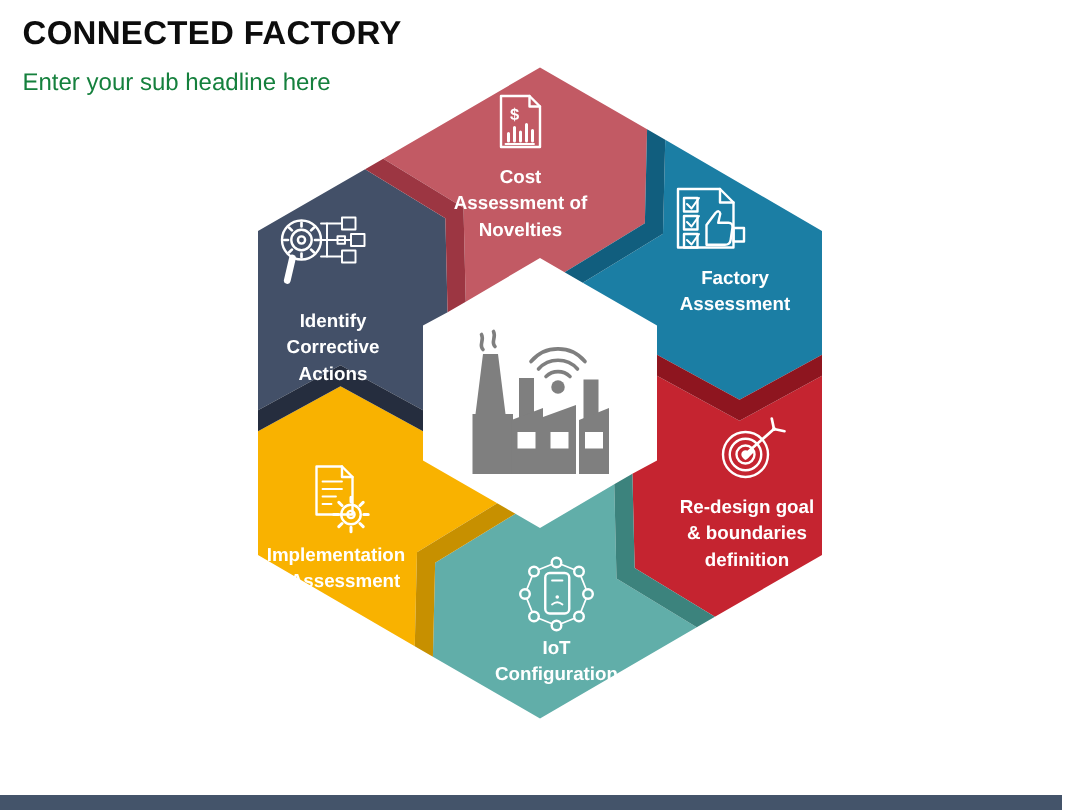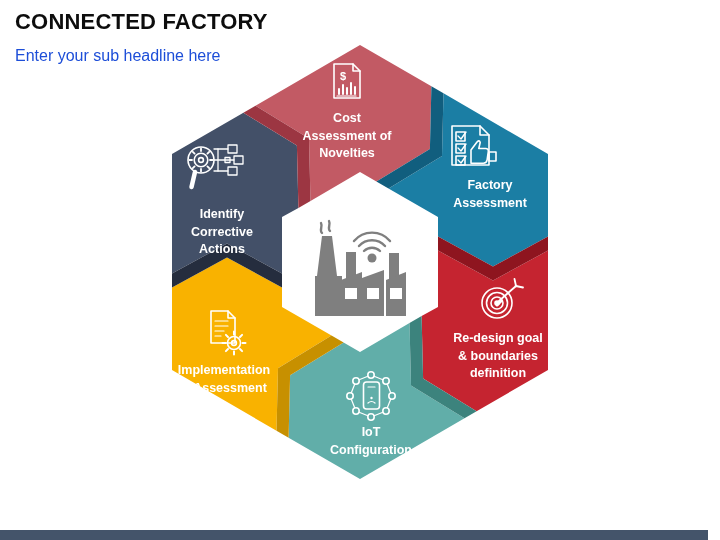--- a/index.html
+++ b/index.html
@@ -5,21 +5,21 @@
   html,body{margin:0;padding:0;background:#ffffff;}
   .slide{
     position:relative;width:708px;height:540px;background:#ffffff;overflow:hidden;
     font-family:"Liberation Sans",sans-serif;
   }
   .title{
     position:absolute;left:15px;top:9px;font-size:22px;font-weight:700;color:#0d0d0d;
     letter-spacing:.2px;white-space:nowrap;
   }
   .subtitle{
-    position:absolute;left:15px;top:47px;font-size:16px;font-weight:400;color:#1d4ed8;
+    position:absolute;left:15px;top:47px;font-size:16px;font-weight:400;color:#15803d;
     white-space:nowrap;
   }
   svg{position:absolute;left:0;top:0;}
   .seg-label{
     fill:#ffffff;font-family:"Liberation Sans",sans-serif;font-weight:700;font-size:12.5px;
     text-anchor:middle;
   }
   .icon{stroke:#ffffff;stroke-width:1.6;fill:none;stroke-linecap:round;stroke-linejoin:round;}
   .icon-glyph{fill:#ffffff;stroke:none;font-family:"Liberation Sans",sans-serif;font-weight:700;font-size:11px;text-anchor:middle;}
 </style>

